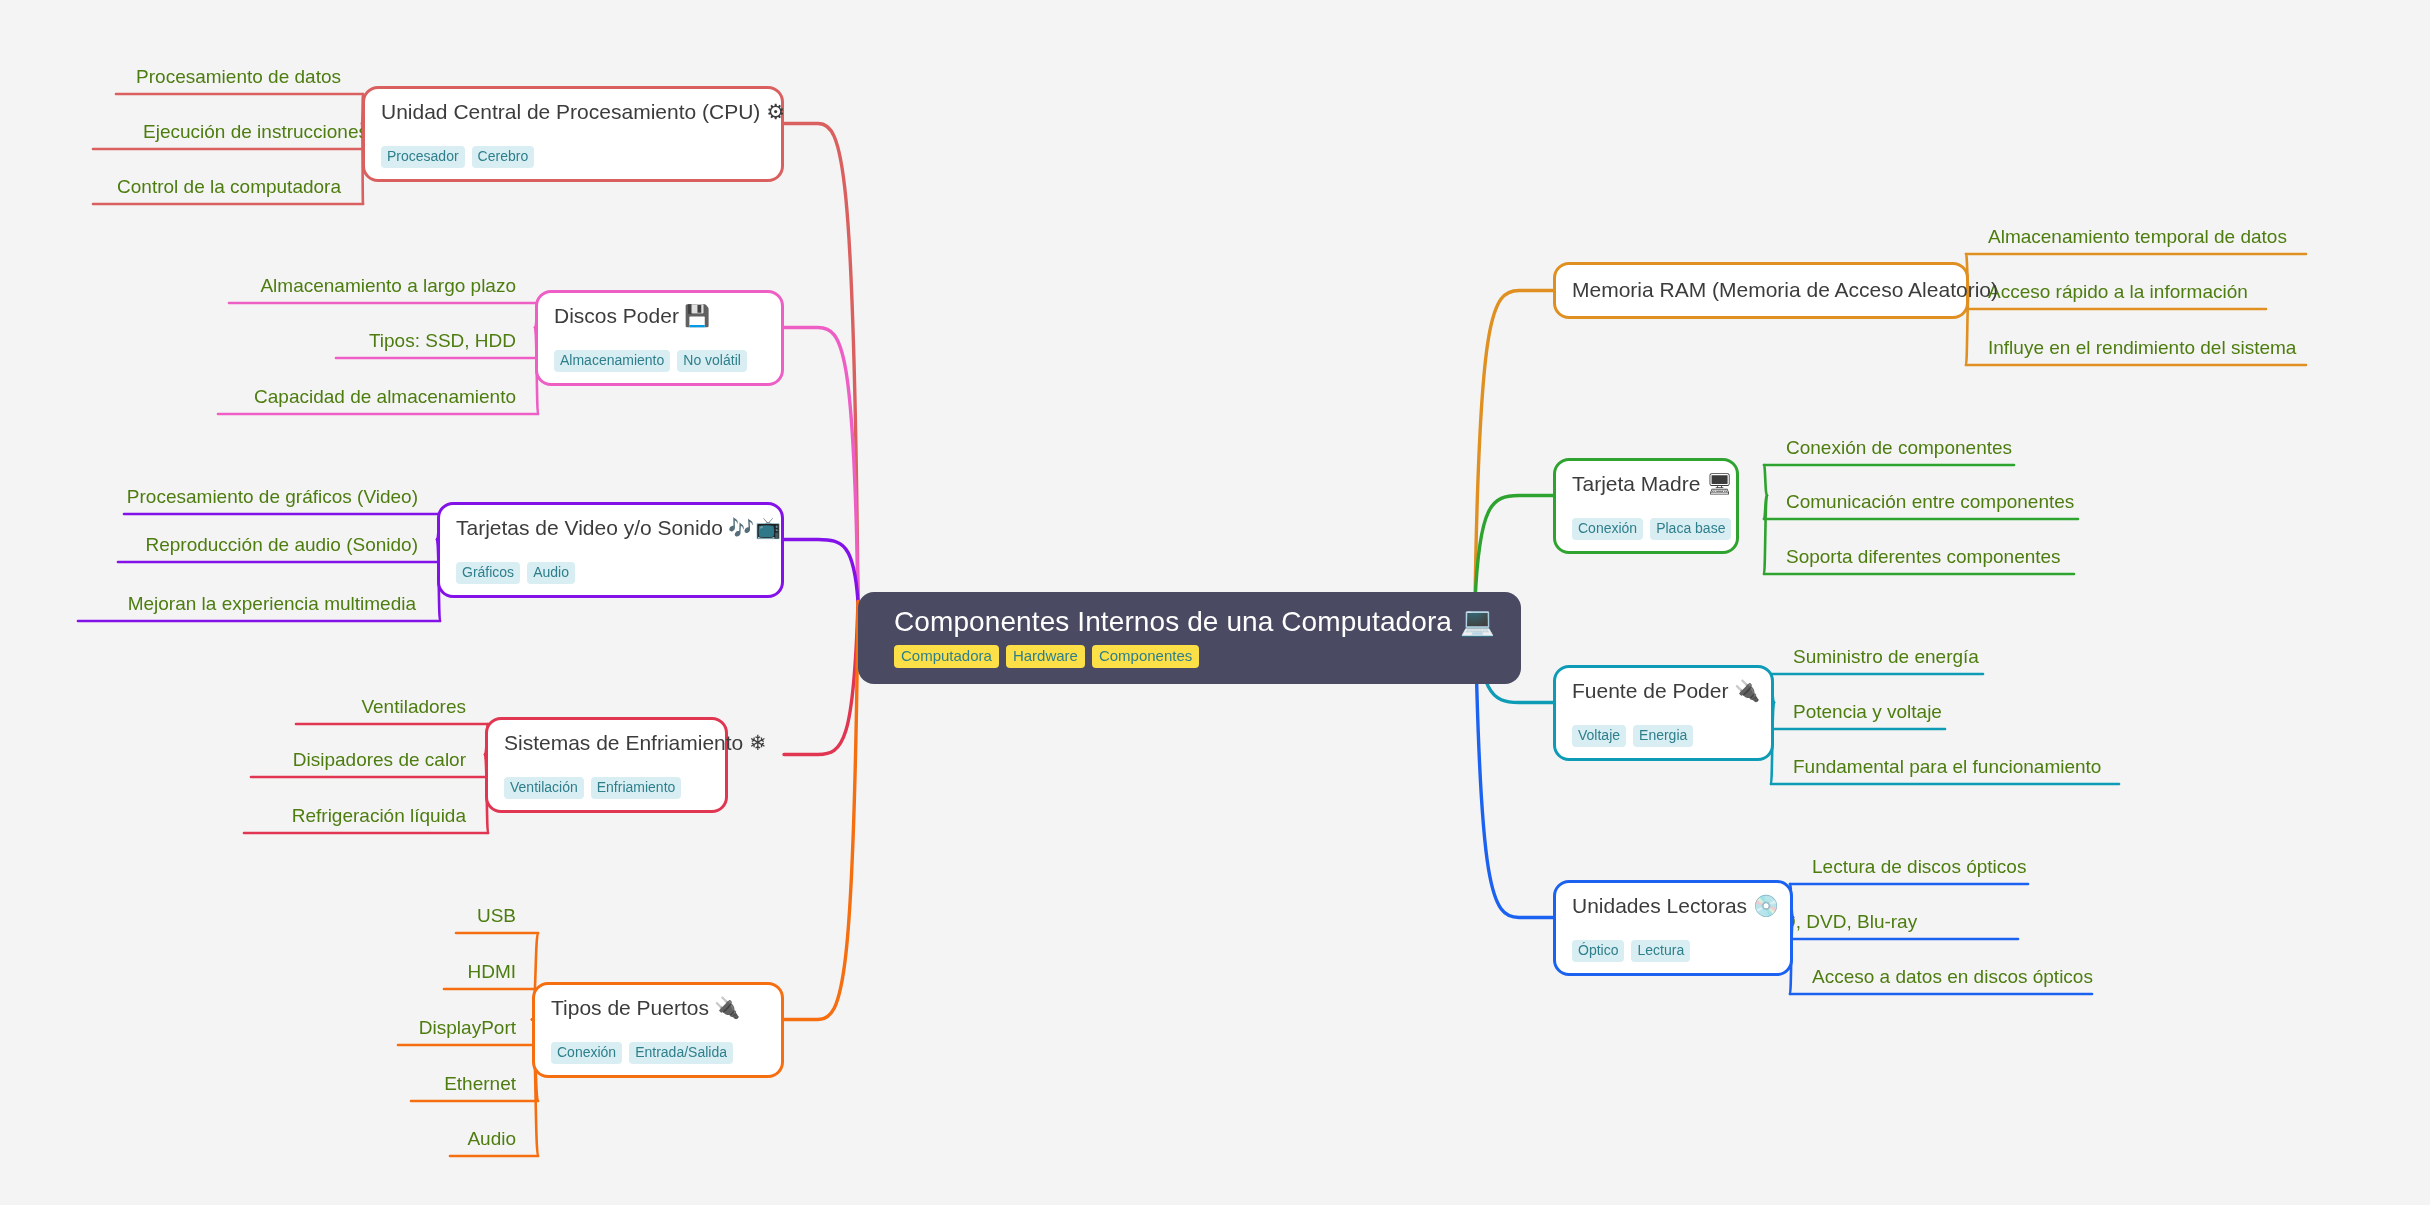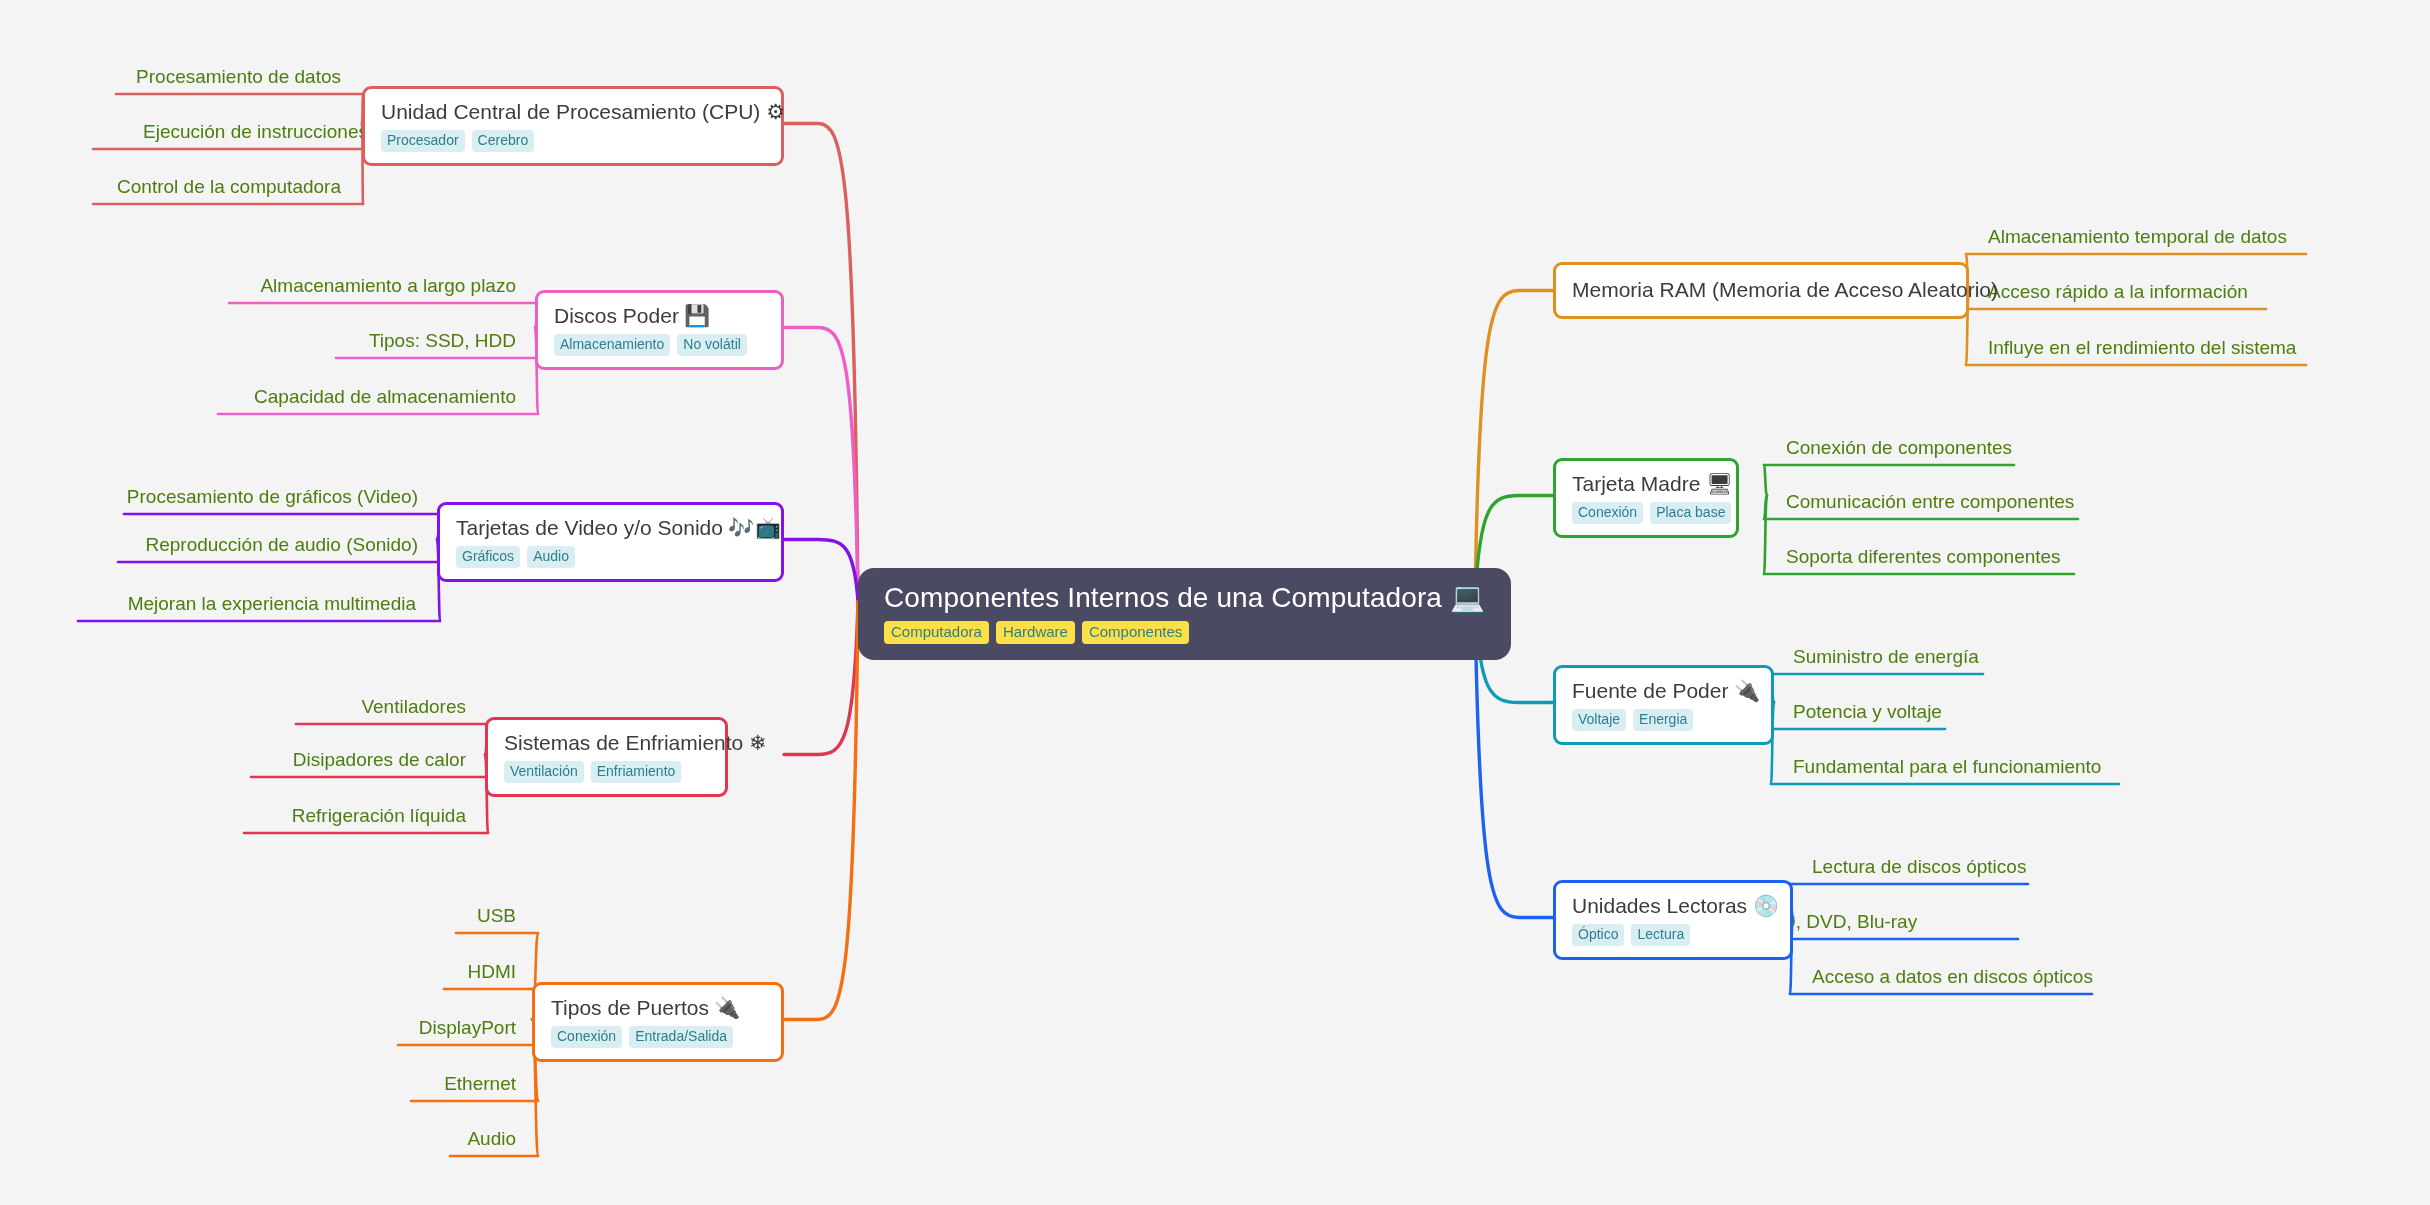--- a/index.html
+++ b/index.html
@@ -11,25 +11,26 @@
     position:relative;
   }
   #canvas{position:absolute;left:0;top:0;width:2430px;height:1205px;}
   #links{position:absolute;left:0;top:0;width:2430px;height:1205px;pointer-events:none;}
 
   
   .center-node{
     position:absolute;
     background:#4a4a63;
     border-radius:16px;
-    padding:14px 26px 16px 26px;
+    padding:14px 26px 16px 36px;
     box-sizing:border-box;
     display:flex;flex-direction:column;gap:7px;
     align-items:flex-start;
     z-index:5;
+    margin-top:24px;
   }
   .center-title{
     color:#ffffff;
     font-size:28px;
     letter-spacing:.1px;
     white-space:nowrap;
     line-height:1.15;
   }
   .center-tags{display:flex;gap:7px;}
   .center-tags .tag{
@@ -40,24 +41,24 @@
     border-radius:4px;
     white-space:nowrap;
     line-height:1.2;
   }
 
   
   .node{
     position:absolute;
     background:#ffffff;
     border:3px solid #cccccc;
-    border-radius:9px;
+    border-radius:16px;
     box-sizing:border-box;
     padding:10px 16px 11px 16px;
-    display:flex;flex-direction:column;gap:6px;
+    display:flex;flex-direction:column;gap:22px;
     align-items:flex-start;
     z-index:4;
   }
   .node.no-tags{justify-content:center;}
   .node-title{
     color:#3c3c3c;
     font-size:21px;
     white-space:nowrap;
     line-height:1.2;
     display:flex;align-items:center;gap:7px;

